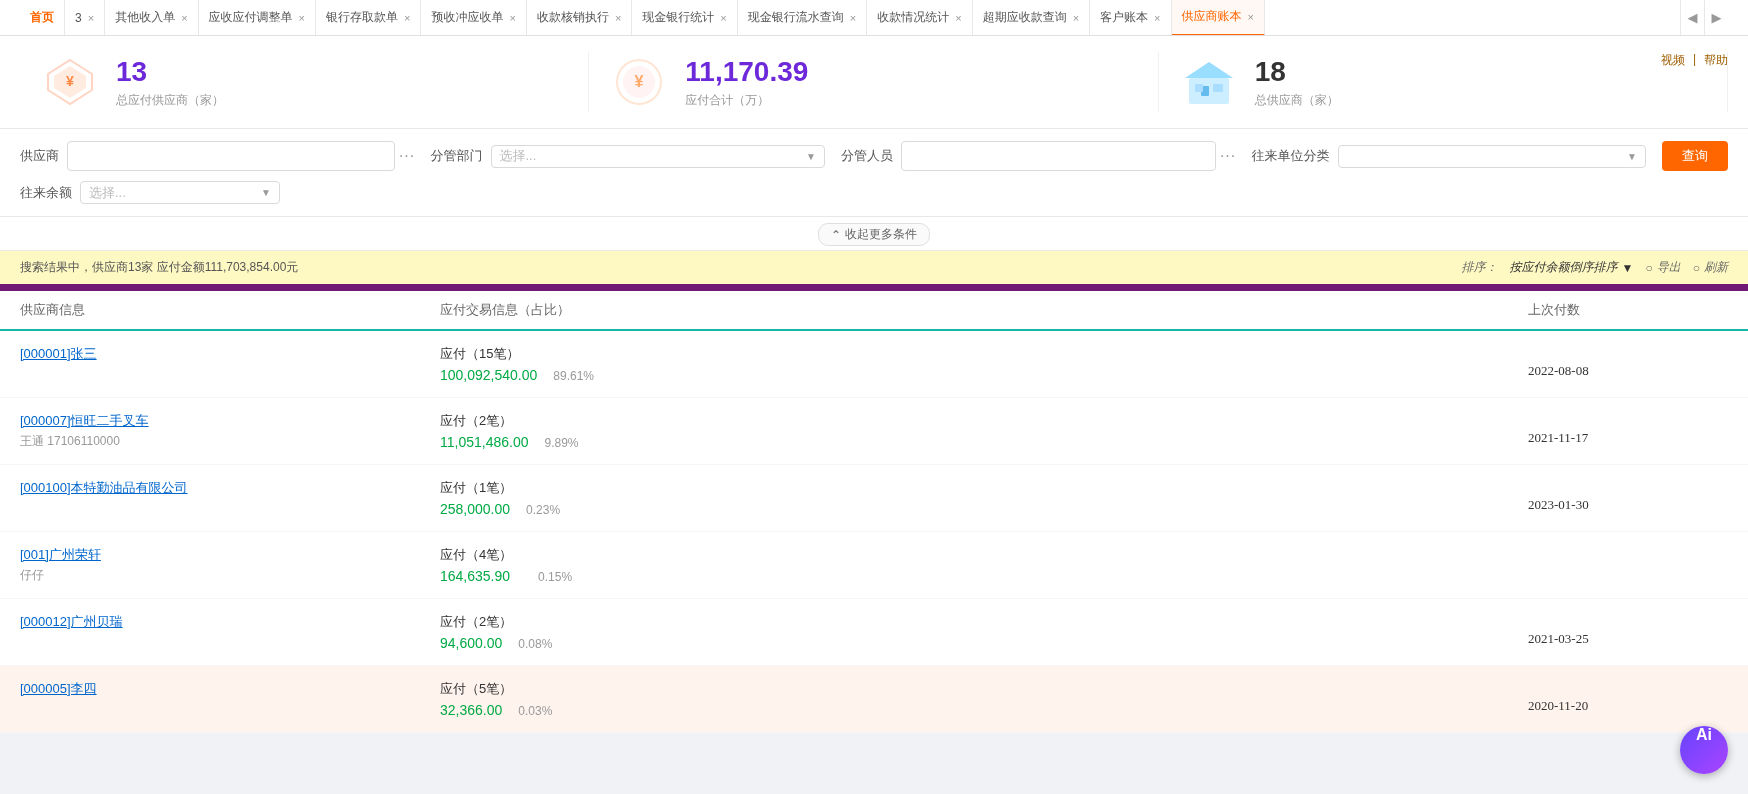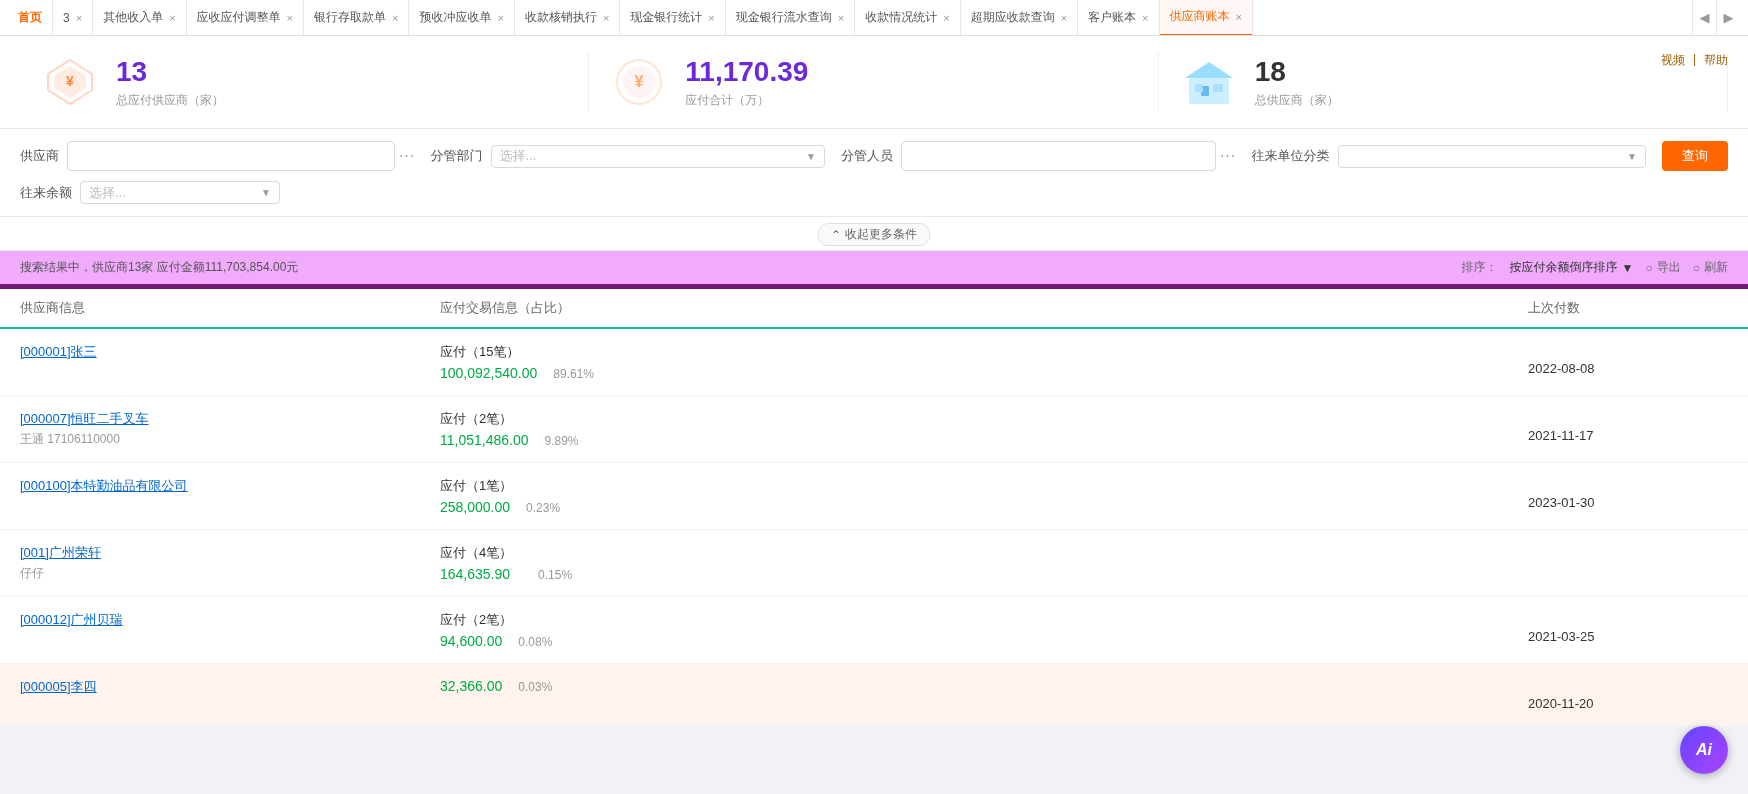--- a/index.html
+++ b/index.html
@@ -6,21 +6,21 @@
     body { font-family: 'Microsoft YaHei', Arial, sans-serif; font-size: 13px; background: #f0f2f5; color: #333; }
 
     
     .nav-bar {
       display: flex;
       align-items: center;
       background: #fff;
       border-bottom: 1px solid #e0e0e0;
       height: 36px;
       overflow: hidden;
-      padding: 0 8px;
+      padding: 0 20px;
     }
     .nav-tab {
       display: flex;
       align-items: center;
       height: 36px;
       padding: 0 10px;
       font-size: 12px;
       color: #555;
       cursor: pointer;
       white-space: nowrap;
@@ -194,30 +194,31 @@
       border-radius: 10px;
       background: #fafafa;
     }
 
     
     .results-bar {
       display: flex;
       align-items: center;
       justify-content: space-between;
       padding: 8px 20px;
-      background: #f0abfc;
-      border-bottom: 5px solid #701a75;
+      background: #fef9c3;
+      border-bottom: 7px solid #701a75;
       font-size: 12px;
       color: #555;
     }
     .results-bar .right-actions {
       display: flex;
       align-items: center;
       gap: 12px;
       font-size: 12px;
+      font-style: italic;
     }
     .results-bar .sort-label { color: #666; }
     .results-bar .sort-btn {
       color: #333;
       cursor: pointer;
       display: flex;
       align-items: center;
       gap: 4px;
     }
     .action-btn {
@@ -279,20 +280,21 @@
     .transaction-info .tx-percent {
       font-size: 12px;
       color: #999;
       margin-left: 12px;
     }
 
     .last-payment {
       font-size: 13px;
       color: #333;
       padding-top: 18px;
+      font-family: Liberation Serif, serif;
     }
 
     
     ::-webkit-scrollbar { width: 6px; height: 6px; }
     ::-webkit-scrollbar-track { background: #f0f0f0; }
     ::-webkit-scrollbar-thumb { background: #ccc; border-radius: 3px; }
   </style>
 </head>
 <body>
 
@@ -557,25 +559,26 @@
         </div>
       </div>
       <div class="col-last-payment last-payment">2021-03-25</div>
     </div>
       <div class="table-row highlighted">
       <div class="col-supplier">
         <div class="supplier-link">[000005]李四</div>
 
       </div>
       <div class="col-transaction transaction-info">
+        <div class="tx-label">应付（5笔）</div>
         <div style="display:flex;align-items:baseline;gap:4px;">
           <span class="tx-amount">32,366.00</span>
           <span class="tx-percent">0.03%</span>
         </div>
       </div>
       <div class="col-last-payment last-payment">2020-11-20</div>
     </div>
     </div>
 </div>
 
-<div style="position:fixed; bottom:20px; right:20px; width:48px; height:48px; background:linear-gradient(135deg,#6644ff,#aa44ff); border-radius:50%; display:flex; align-items:center; justify-content:center; color:white; font-size:16px; font-weight:bold; cursor:pointer; box-shadow:0 2px 8px rgba(0,0,0,0.3);font-style:italic;">
+<div style="position:fixed; bottom:20px; right:20px; width:48px; height:48px; background:linear-gradient(135deg,#6644ff,#aa44ff); border-radius:50%; display:flex; align-items:flex-start; justify-content:center; color:white; font-size:16px; font-weight:bold; cursor:pointer; box-shadow:0 2px 8px rgba(0,0,0,0.3);">
   <span>Ai</span>
 </div>
 
 </body></html>

